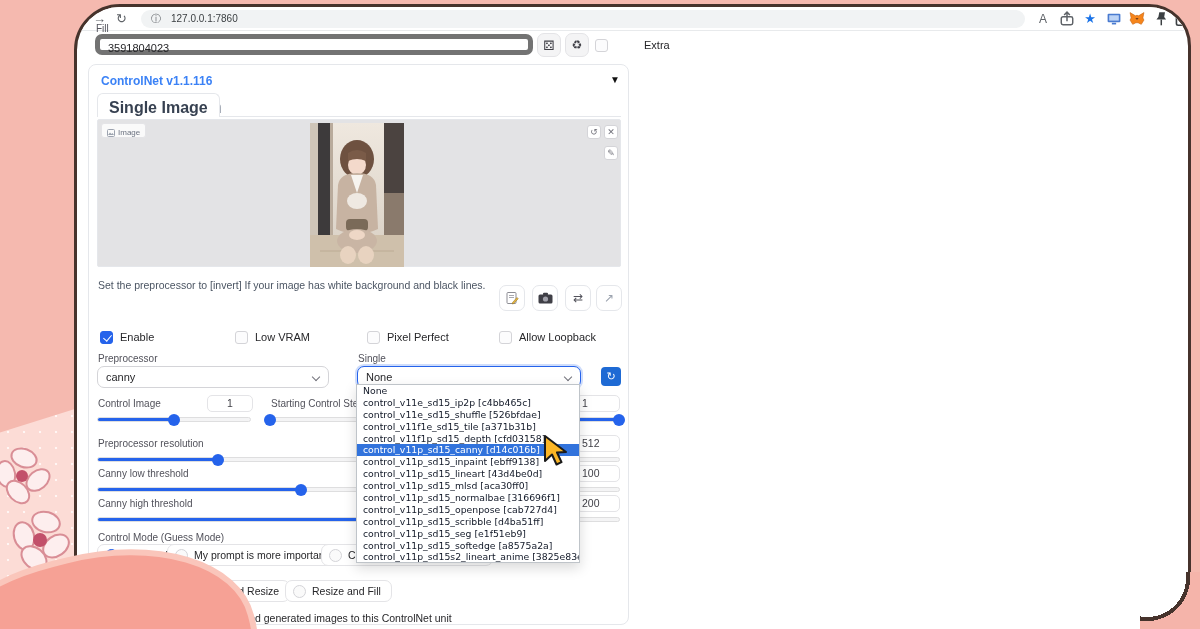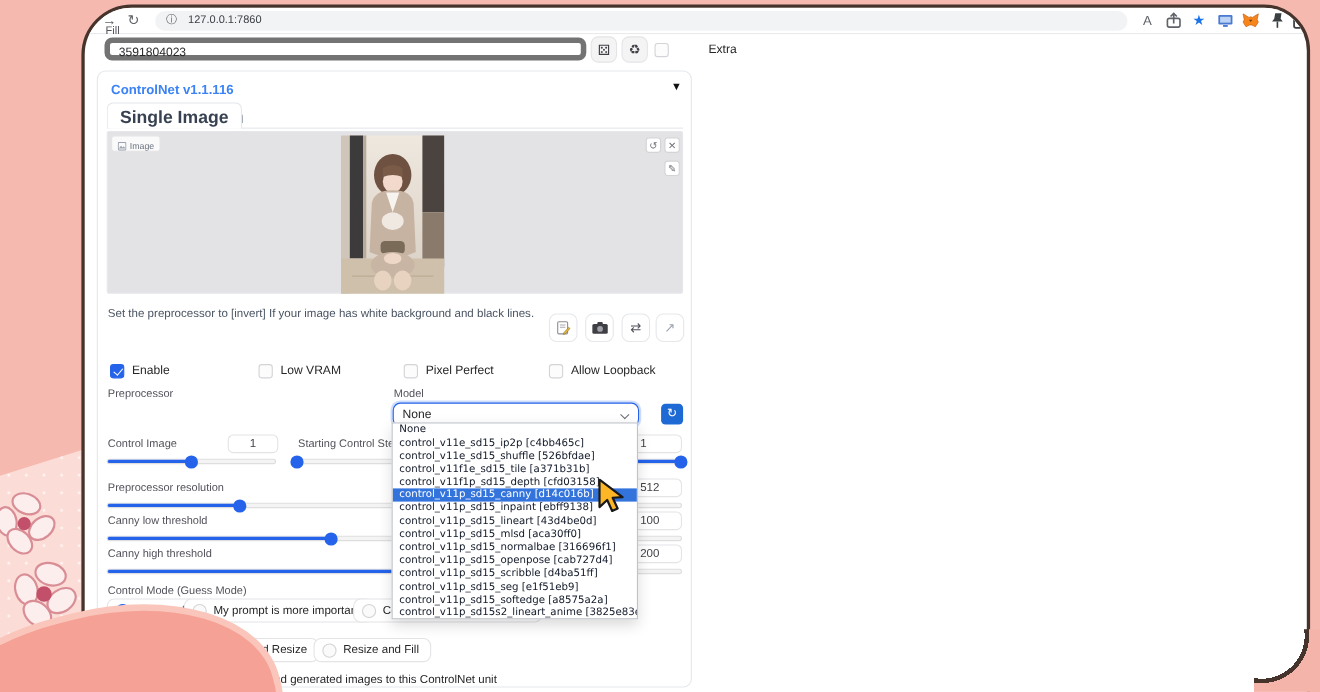--- a/index.html
+++ b/index.html
@@ -212,21 +212,25 @@
     <div class="cb on" style="left:11px;top:266px"></div>
     <span class="cblabel" style="left:31px;top:266px">Enable</span>
     <div class="cb" style="left:146px;top:266px"></div>
     <span class="cblabel" style="left:166px;top:266px">Low VRAM</span>
     <div class="cb" style="left:278px;top:266px"></div>
     <span class="cblabel" style="left:298px;top:266px">Pixel Perfect</span>
     <div class="cb" style="left:410px;top:266px"></div>
     <span class="cblabel" style="left:430px;top:266px">Allow Loopback</span>
 
     <span class="glabel" style="left:9px;top:288px">Preprocessor</span>
-    <span class="glabel" style="left:269px;top:288px">Model</span>
+    <div class="select" style="left:8px;top:301px;width:232px">
+      <span>canny</span>
+      <i class="chev"></i>
+    </div>
+    <span class="glabel" style="left:269px;top:288px">Single</span>
     <div class="select focus" style="left:268px;top:301px;width:224px">
       <span>None</span>
       <i class="chev"></i>
     </div>
     <div class="abs" style="left:512px;top:302px;width:20px;height:19px;background:#1e6ad4;border-radius:4px;color:#fff;font-size:11px;text-align:center;line-height:18px">↻</div>
 
     <span class="glabel" style="left:9px;top:333px">Control Image</span>
     <div class="numbox" style="left:118px;top:330px;width:46px;text-align:center;padding-left:0">1</div>
     <span class="glabel" style="left:182px;top:333px">Starting Control Step</span>
     <div class="numbox" style="left:487px;top:330px;width:44px">1</div>

